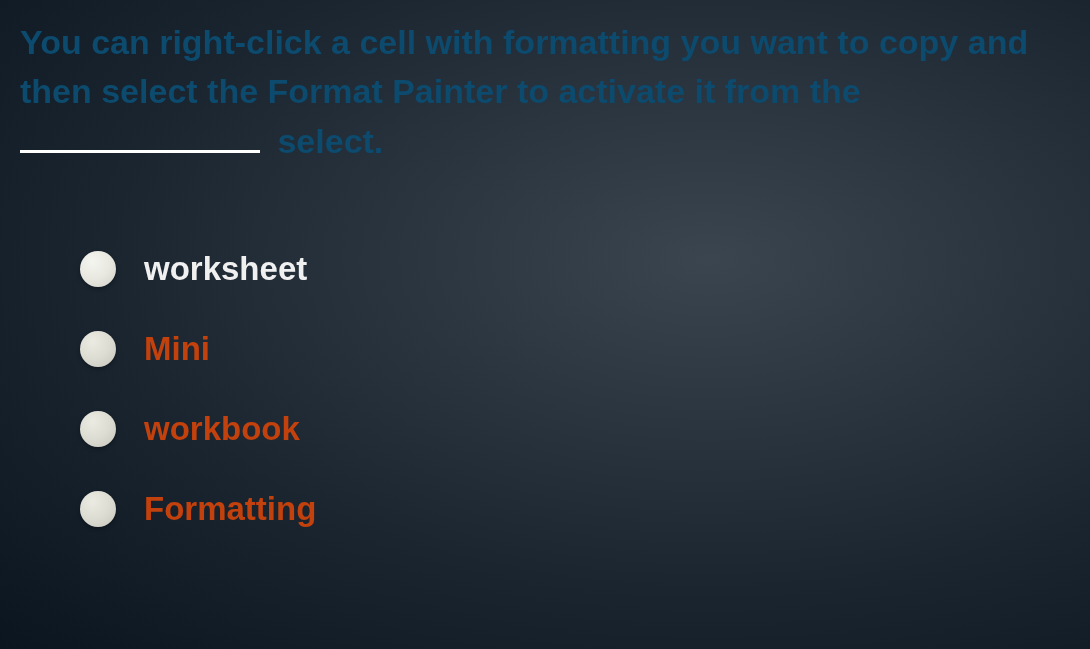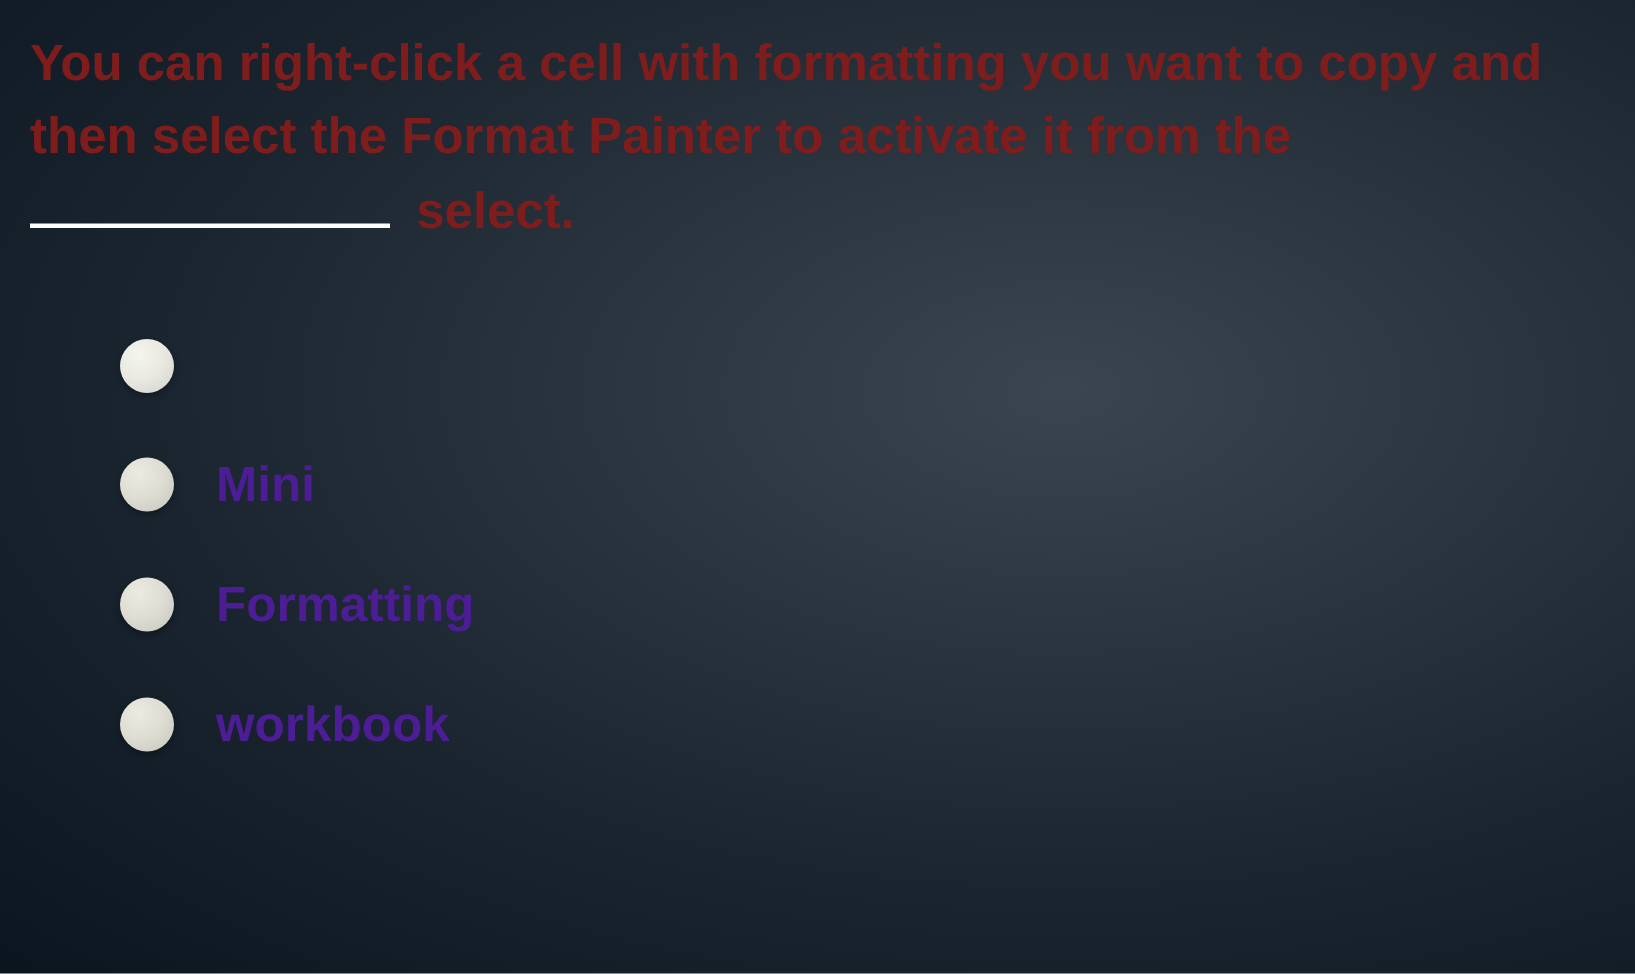--- a/index.html
+++ b/index.html
@@ -13,22 +13,22 @@
       background: radial-gradient(ellipse at 65% 40%, #3a4550 0%, #2a3540 30%, #1a2530 60%, #0a1520 100%);
       font-family: Arial, Helvetica, sans-serif;
       color: #ffffff;
       overflow: hidden;
       padding: 18px 20px;
     }
     .question-text {
       font-size: 34px;
       font-weight: bold;
       line-height: 1.45;
-      color: #7f1d1d;
-      margin-bottom: 60px;
+      color: #0c4a6e;
+      margin-bottom: 84px;
     }
     .blank-line {
       display: inline-block;
       border-bottom: 3px solid #ffffff;
       width: 240px;
       vertical-align: baseline;
       margin-right: 8px;
     }
     .options-container {
       padding-left: 60px;
@@ -46,21 +46,21 @@
       width: 36px;
       height: 36px;
       border-radius: 50%;
       background: radial-gradient(circle at 35% 30%, #f5f5f0 0%, #e8e8e0 50%, #d0d0c8 100%);
       box-shadow: 0 2px 4px rgba(0,0,0,0.3);
       flex-shrink: 0;
     }
     .option-label {
       font-size: 33px;
       font-weight: 600;
-      color: #4c1d95;
+      color: #c2410c;
     }
     .option:nth-child(1) .option-label {
       color: #f0f0f0;
     }
     .option:nth-child(2) .radio-circle,
     .option:nth-child(3) .radio-circle,
     .option:nth-child(4) .radio-circle {
       background: radial-gradient(circle at 35% 30%, #ebebe3 0%, #dcdcd2 50%, #c5c5bb 100%);
     }
   </style>
@@ -72,26 +72,27 @@
   <span> </span>
   <span>and then select the Format Painter to activate it from the</span>
   <br>
   <span class="blank-line"></span>
   <span>select.</span>
 </div>
 
 <div class="options-container">
   <div class="option">
     <div class="radio-circle"></div>
+    <span class="option-label">worksheet</span>
   </div>
   <div class="option">
     <div class="radio-circle"></div>
     <span class="option-label">Mini</span>
   </div>
   <div class="option">
     <div class="radio-circle"></div>
-    <span class="option-label">Formatting</span>
+    <span class="option-label">workbook</span>
   </div>
   <div class="option">
     <div class="radio-circle"></div>
-    <span class="option-label">workbook</span>
+    <span class="option-label">Formatting</span>
   </div>
 </div>
 
 </body></html>

